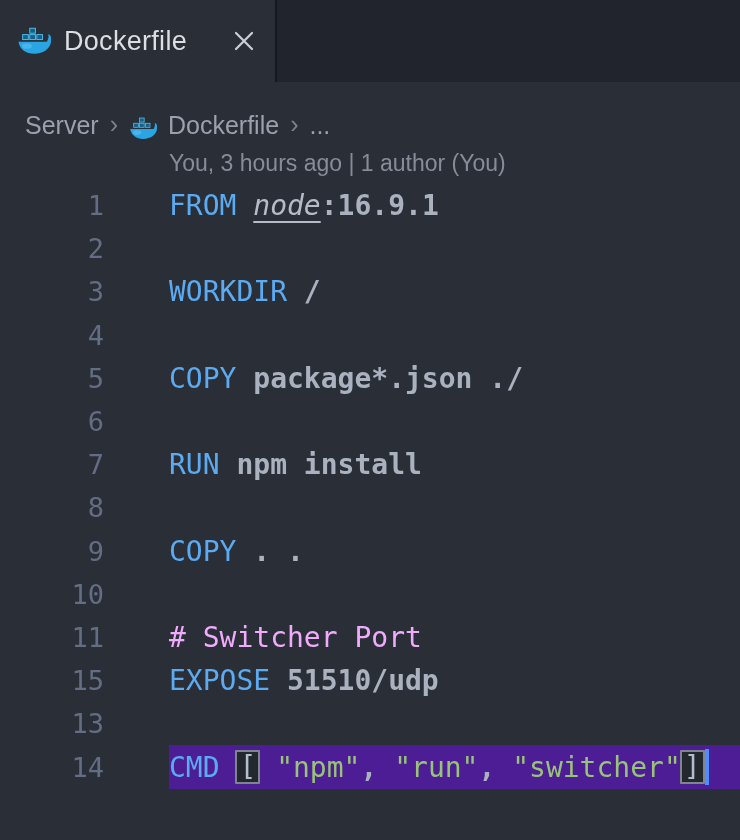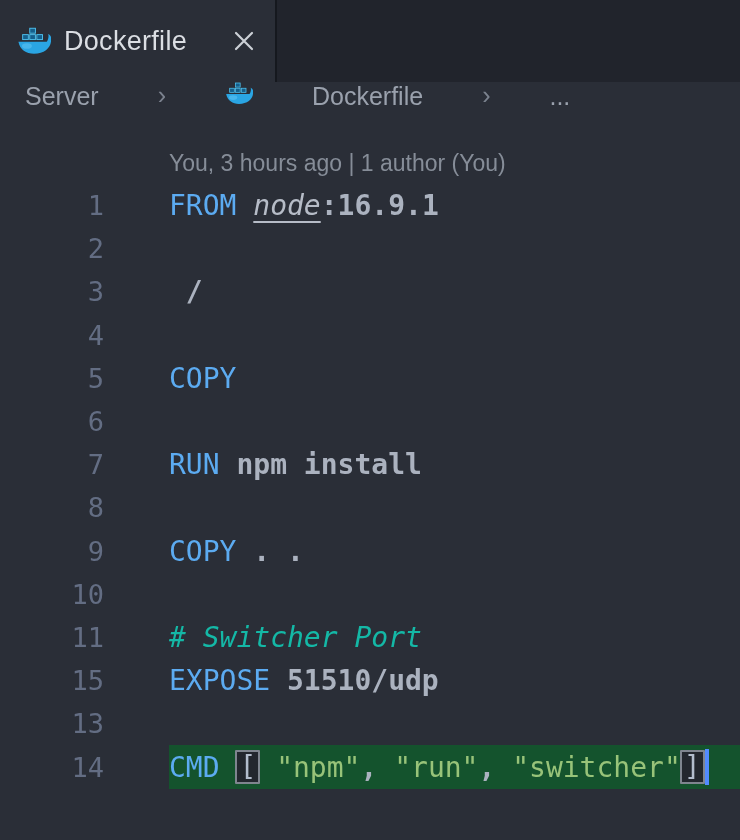--- a/index.html
+++ b/index.html
@@ -43,24 +43,23 @@
     display: flex; align-items: center; justify-content: center;
     border-radius: 6px;
     cursor: pointer;
   }
   .tabbar-filler { flex: 1; background: #21242c; }
 
   
   .breadcrumbs {
     height: 58px;
     display: flex;
-    align-items: flex-start;
+    align-items: flex-end;
     padding-left: 25px;
     flex: 0 0 auto;
-    gap: 48px;
   }
   .crumb { color: #9aa1ad; font-size: 25px; cursor: pointer; }
   .crumb-sep { color: #7b828e; font-size: 25px; margin: 0 11px; transform: translateY(-1px); }
   .crumb-icon { width: 28px; height: 23px; margin-right: 11px; }
 
   
   .editor { flex: 1; display: flex; flex-direction: column; padding-left: 24px; }
   .codelens {
     height: 44px;
     box-sizing: border-box;
@@ -87,25 +86,25 @@
     user-select: none;
   }
   .code {
     flex: 1;
     height: 100%;
     display: flex;
     align-items: center;
     margin-left: 65px;
     color: #abb2bf;
   }
-  .line.current .code { background: #14532d; }
+  .line.current .code { background: #4c1d95; }
   .tok-keyword { color: #5cabf1; }
   .tok-plain   { color: #abb2bf; font-weight: bold; }
   .tok-string  { color: #98c379; }
-  .tok-comment { color: #14b8a6; font-style: italic; }
+  .tok-comment { color: #f0abfc; }
   .tok-link    { color: #b6bcc7; text-decoration: underline; text-underline-offset: 6px; text-decoration-thickness: 2px; font-style: italic; }
   .tok-bracket {
     color: #b3bdcd;
     background: #23272e;
     border: 2px solid #7f858f;
     border-radius: 1px;
     padding: 0 2px;
     margin: 0 -1px;
     line-height: 1.1;
   }
@@ -161,23 +160,23 @@
     <span class="crumb">Dockerfile</span>
     <span class="crumb-sep">›</span>
     <span class="crumb">...</span>
   </div>
 
   <div class="editor">
     <div class="codelens">You, 3 hours ago | 1 author (You)</div>
     <div>
         <div class="line"><span class="gutter">1</span><span class="code"><span class="tok-keyword">FROM</span><span class="tok-plain"> </span><span class="tok-link">node</span><span class="tok-plain">:16.9.1</span></span></div>
         <div class="line"><span class="gutter">2</span><span class="code"></span></div>
-        <div class="line"><span class="gutter">3</span><span class="code"><span class="tok-plain"> /</span></span></div>
+        <div class="line"><span class="gutter">3</span><span class="code"><span class="tok-keyword">WORKDIR</span><span class="tok-plain"> /</span></span></div>
         <div class="line"><span class="gutter">4</span><span class="code"></span></div>
-        <div class="line"><span class="gutter">5</span><span class="code"><span class="tok-keyword">COPY</span></span></div>
+        <div class="line"><span class="gutter">5</span><span class="code"><span class="tok-keyword">COPY</span><span class="tok-plain"> package*.json ./</span></span></div>
         <div class="line"><span class="gutter">6</span><span class="code"></span></div>
         <div class="line"><span class="gutter">7</span><span class="code"><span class="tok-keyword">RUN</span><span class="tok-plain"> npm install</span></span></div>
         <div class="line"><span class="gutter">8</span><span class="code"></span></div>
         <div class="line"><span class="gutter">9</span><span class="code"><span class="tok-keyword">COPY</span><span class="tok-plain"> . .</span></span></div>
         <div class="line"><span class="gutter">10</span><span class="code"></span></div>
         <div class="line"><span class="gutter">11</span><span class="code"><span class="tok-comment"># Switcher Port</span></span></div>
         <div class="line"><span class="gutter">15</span><span class="code"><span class="tok-keyword">EXPOSE</span><span class="tok-plain"> 51510/udp</span></span></div>
         <div class="line"><span class="gutter">13</span><span class="code"></span></div>
         <div class="line current"><span class="gutter">14</span><span class="code"><span class="tok-keyword">CMD</span><span class="tok-plain"> </span><span class="tok-bracket">[</span><span class="tok-plain"> </span><span class="tok-string">"npm"</span><span class="tok-plain">, </span><span class="tok-string">"run"</span><span class="tok-plain">, </span><span class="tok-string">"switcher"</span><span class="tok-bracket">]</span><span class="tok-cursor"></span></span></div>
       </div>

